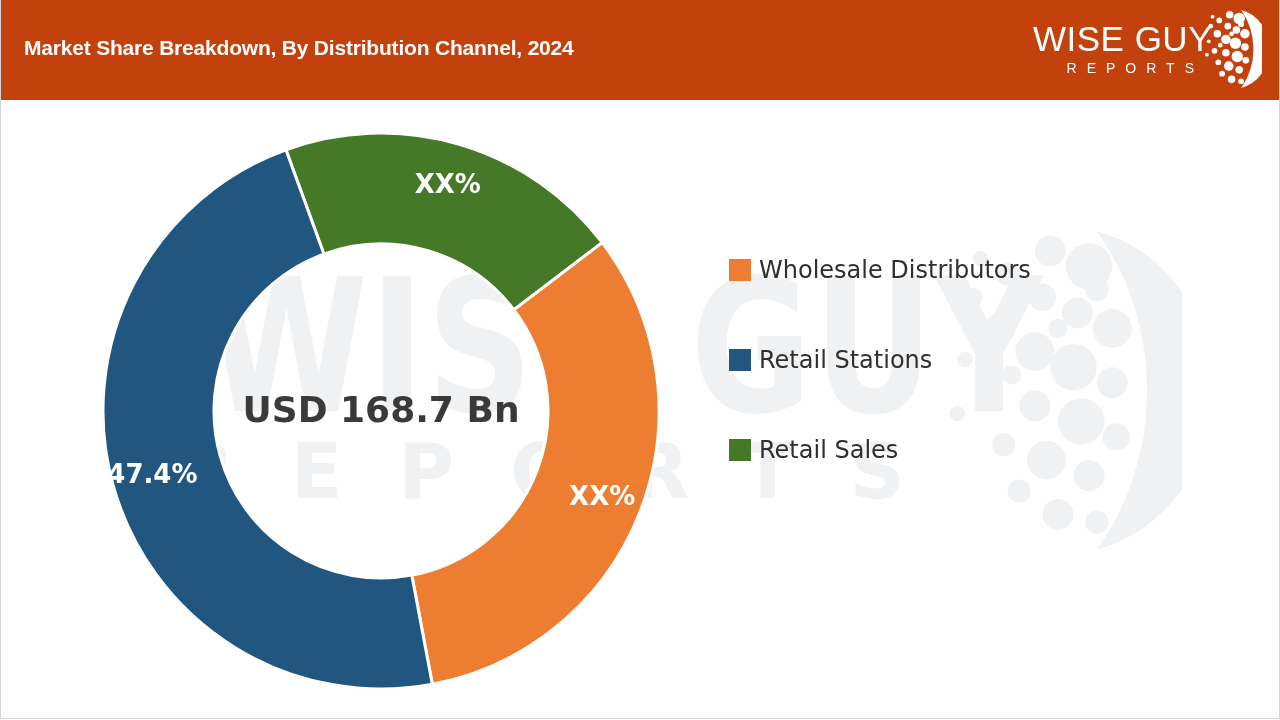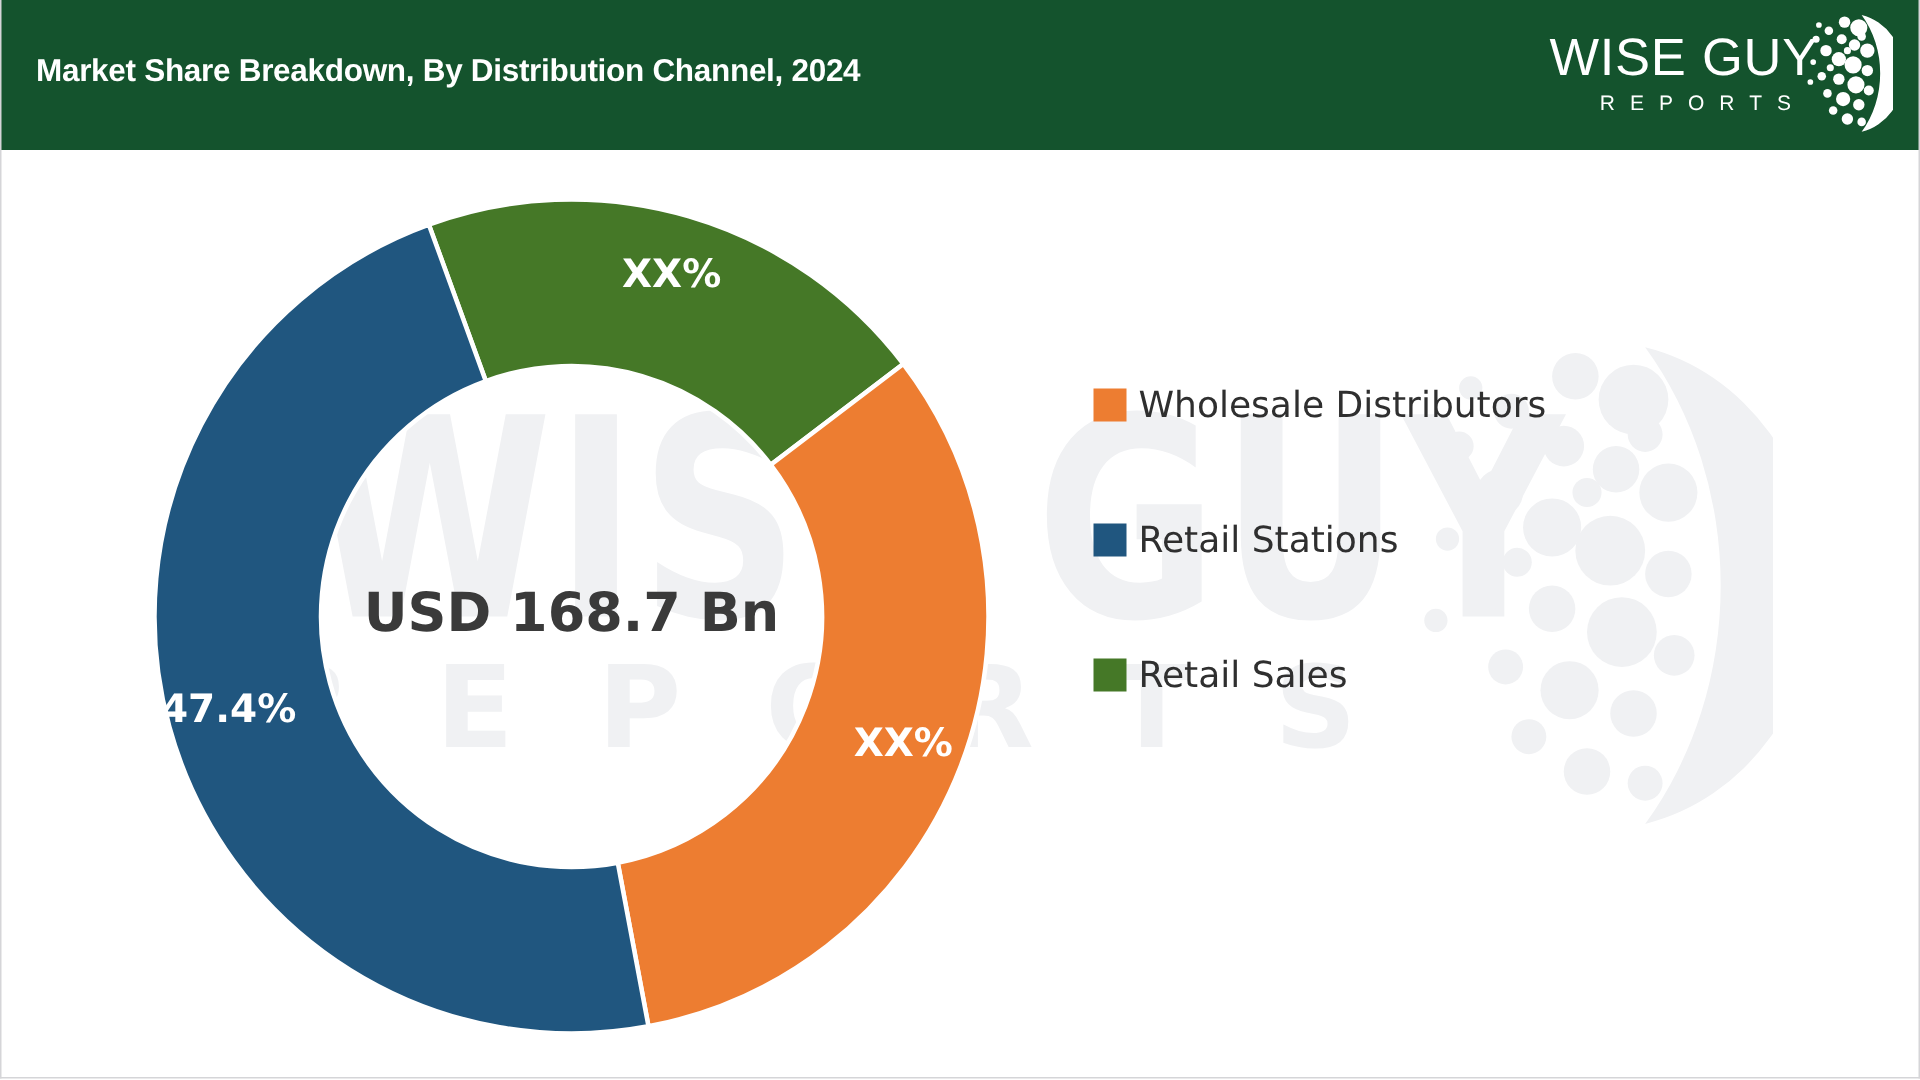--- a/index.html
+++ b/index.html
@@ -129,21 +129,21 @@
     <div class="legend-item">
       <span class="swatch" style="background: rgb(32, 86, 127);"></span>
       <span class="legend-label">Retail Stations</span>
     </div>
     <div class="legend-item">
       <span class="swatch" style="background: rgb(69, 120, 39);"></span>
       <span class="legend-label">Retail Sales</span>
     </div>
   </div>
 
-  <div class="header" style="background: #14532d;">
+  <div class="header" style="background: #c2410c;">
     <div class="title">Market Share Breakdown, By Distribution Channel, 2024</div>
     <div class="logo">
       <div class="logo-text">
         <div class="logo-line1">WISE GUY</div>
         <div class="logo-line2">REPORTS</div>
       </div>
       <svg class="head-icon" width="76" height="86">
         <use href="#head-symbol" fill="currentColor" width="76" height="86"></use>
       </svg>
     </div>

